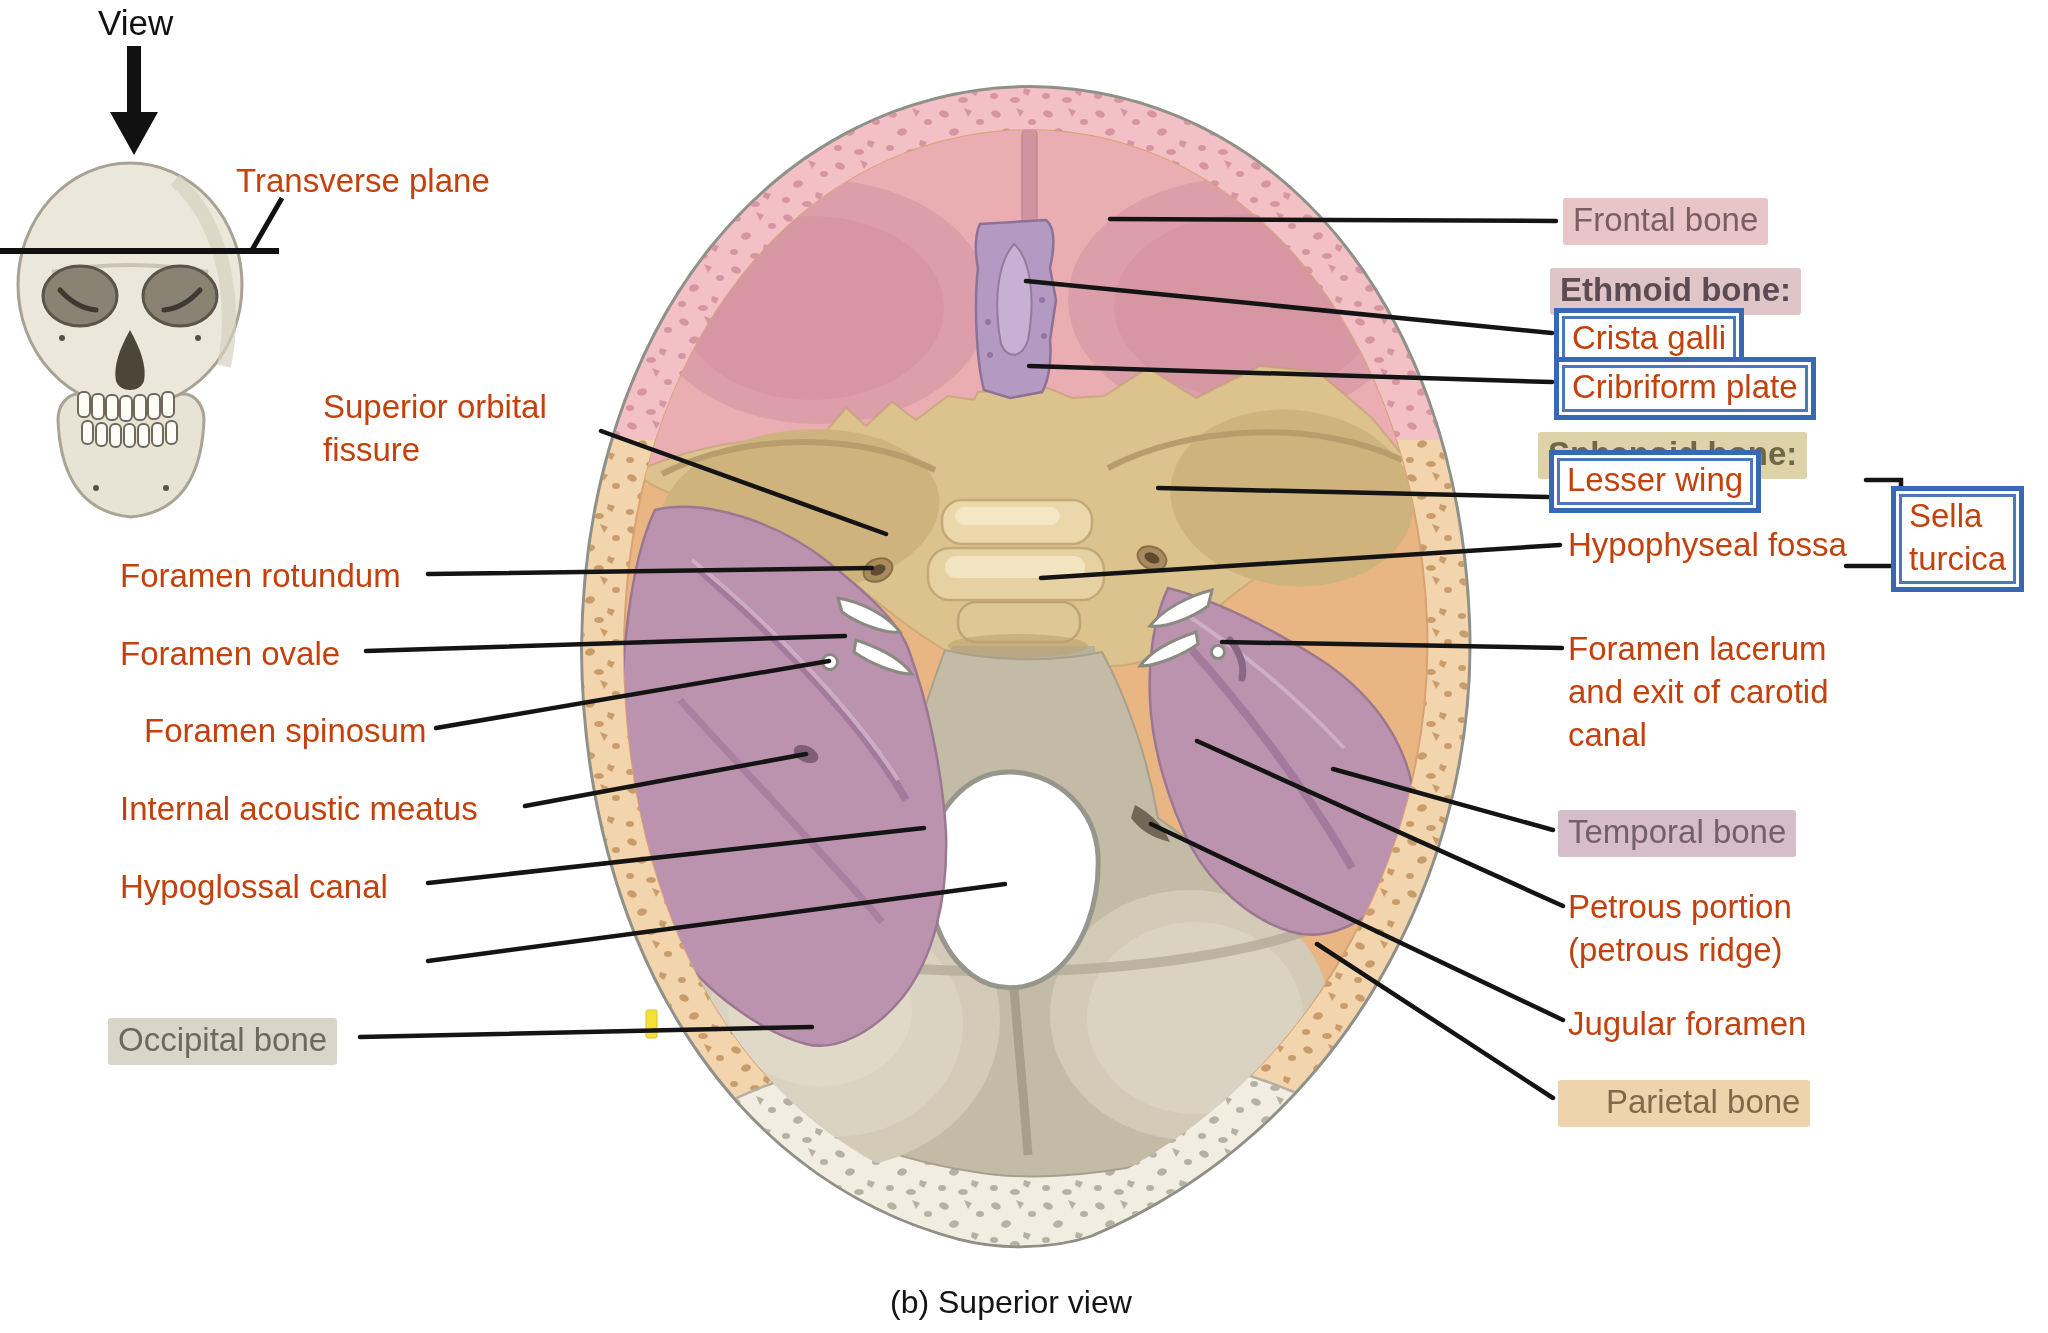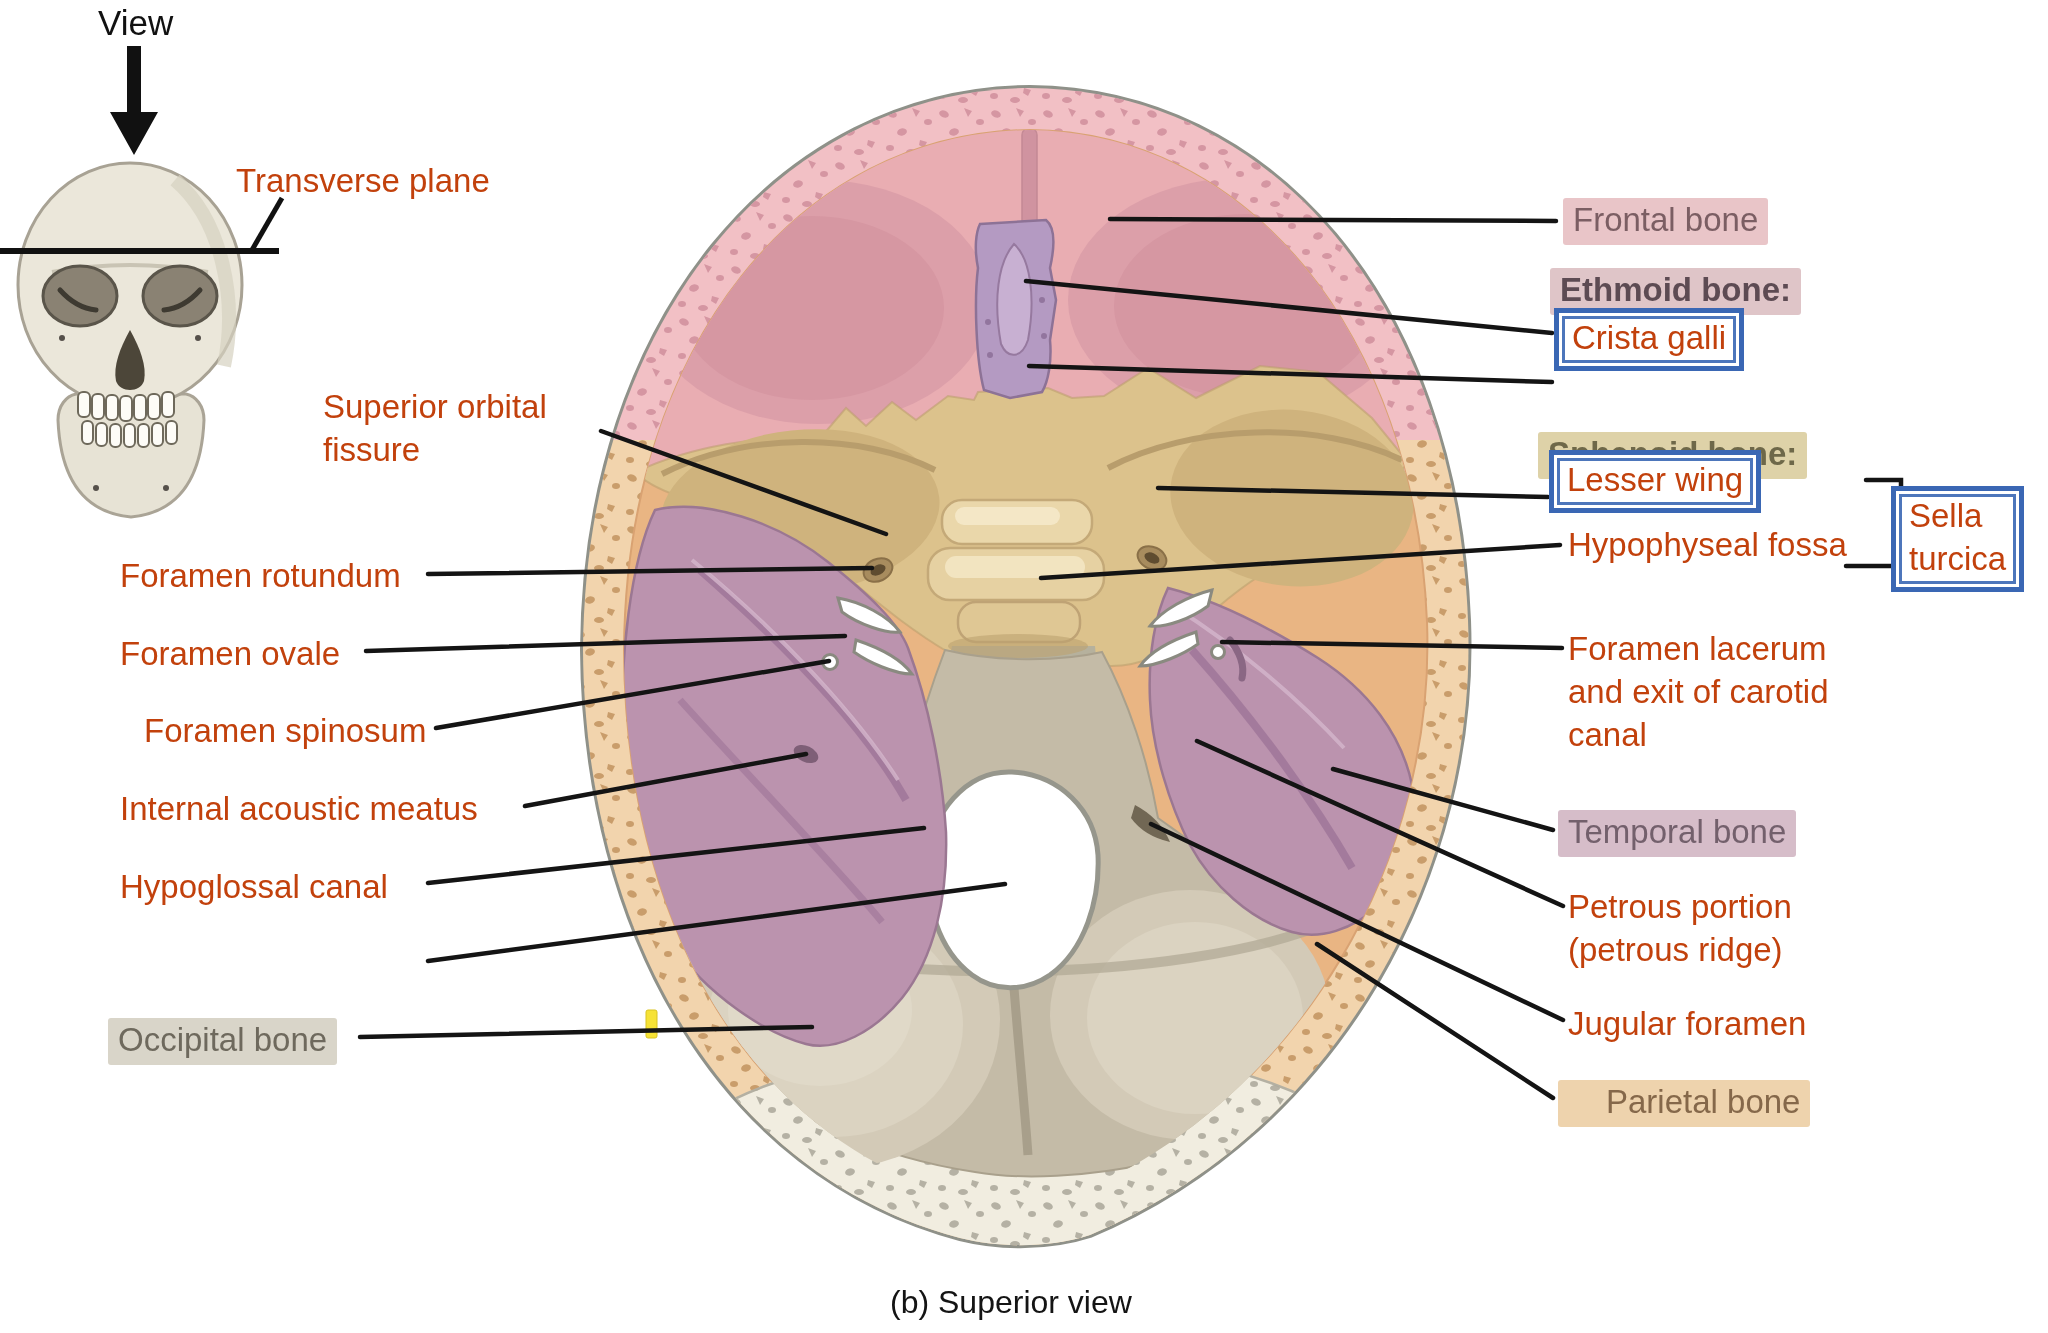--- a/index.html
+++ b/index.html
@@ -264,20 +264,21 @@
 <div class="lbl" style="left:120px;top:555px;">Foramen rotundum</div>
 <div class="lbl" style="left:120px;top:633px;">Foramen ovale</div>
 <div class="lbl" style="left:120px;top:710px;margin-left:24px;">Foramen spinosum</div>
 <div class="lbl" style="left:120px;top:788px;">Internal acoustic meatus</div>
 <div class="lbl" style="left:120px;top:866px;">Hypoglossal canal</div>
 <div class="lbl hl hl-occipital" style="left:108px;top:1018px;">Occipital bone</div>
 
 <div class="lbl hl hl-frontal" style="left:1563px;top:198px;">Frontal bone</div>
 <div class="lbl hl hl-ethmoid" style="left:1550px;top:268px;">Ethmoid bone:</div>
 <div class="lbl bluebox" style="left:1554px;top:308px;">Crista galli</div>
+<div class="lbl bluebox" style="left:1554px;top:357px;">Cribriform plate</div>
 <div class="lbl hl hl-sphenoid" style="left:1538px;top:432px;">Sphenoid bone:</div>
 <div class="lbl bluebox" style="left:1549px;top:450px;">Lesser wing</div>
 <div class="lbl" style="left:1568px;top:524px;">Hypophyseal fossa</div>
 <div class="lbl bluebox" style="left:1891px;top:486px;">
   <div>Sella</div>
   <div>turcica</div>
 </div>
 <div class="lbl" style="left:1568px;top:628px;">
   <div>Foramen lacerum</div>
   <div>and exit of carotid</div>

